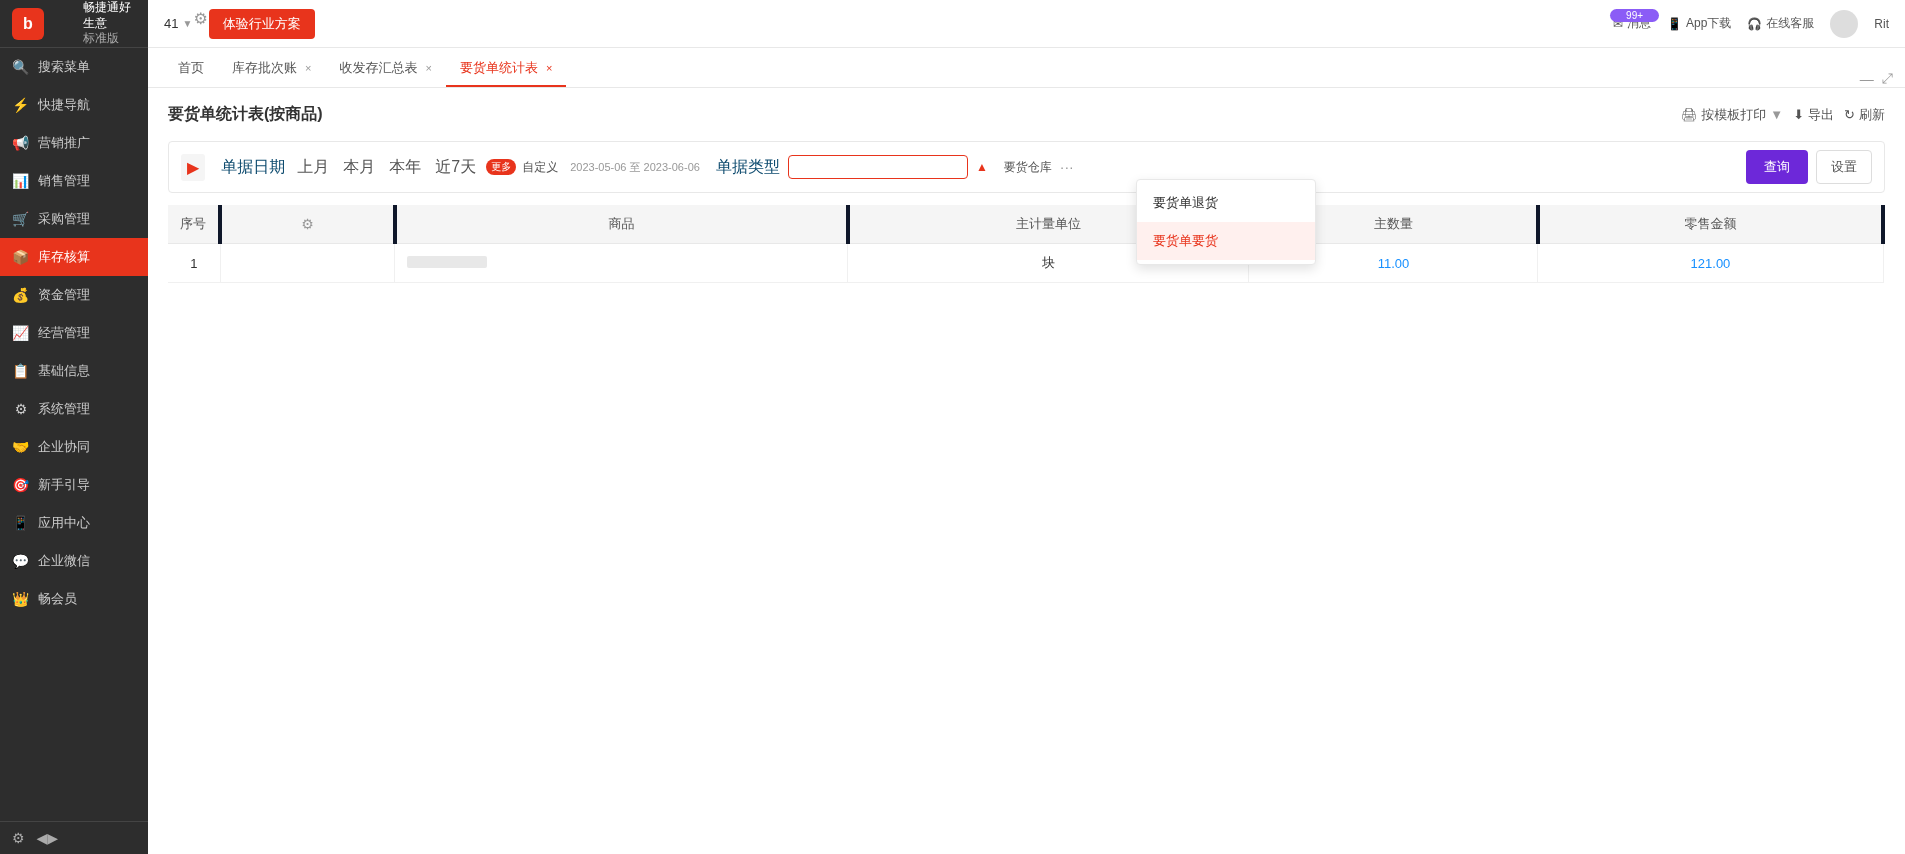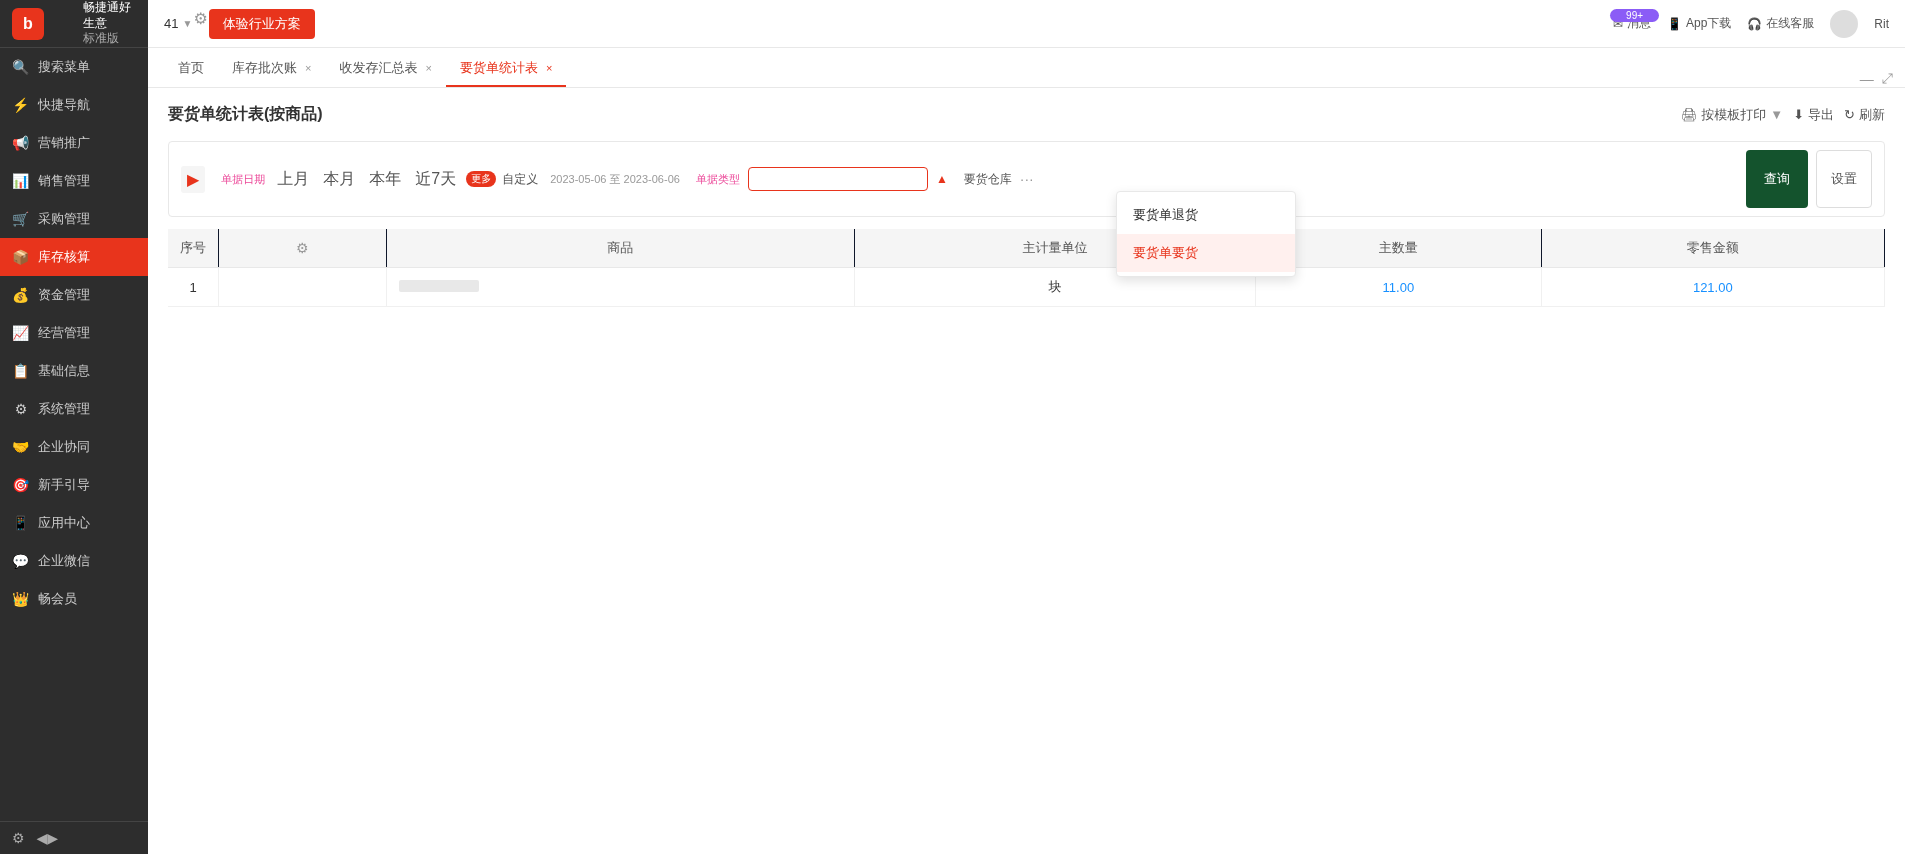--- a/index.html
+++ b/index.html
@@ -313,22 +313,22 @@
       font-size: 16px;
       padding: 4px 6px;
       border-radius: 3px;
     }
     .filter-group {
       display: flex;
       align-items: center;
       gap: 8px;
     }
     .filter-label {
-      font-size: 11px;
-      color: #ec4899;
+      font-size: 16px;
+      color: #0c4a6e;
       white-space: nowrap;
     }
     .date-shortcuts {
       display: flex;
       align-items: center;
       gap: 6px;
     }
     .date-btn {
       font-size: 16px;
       color: #555;
@@ -388,24 +388,24 @@
       color: #999;
       cursor: pointer;
       font-size: 14px;
     }
     .filter-actions {
       display: flex;
       gap: 8px;
       margin-left: auto;
     }
     .btn-query {
-      background: #14532d;
+      background: #6d28d9;
       color: white;
       border: none;
-      padding: 20px 18px;
+      padding: 8px 18px;
       border-radius: 4px;
       cursor: pointer;
       font-size: 13px;
     }
     .btn-settings-small {
       background: #fff;
       color: #555;
       border: 1px solid #ddd;
       padding: 6px 14px;
       border-radius: 4px;
@@ -443,21 +443,21 @@
       border-collapse: collapse;
       font-size: 13px;
     }
     .data-table th {
       background: #f5f5f5;
       padding: 10px 12px;
       text-align: center;
       color: #555;
       font-weight: normal;
       border-bottom: 1px solid #e8e8e8;
-      border-right: 1px solid #0f172a;
+      border-right: 4px solid #0f172a;
       white-space: nowrap;
     }
     .data-table th:first-child {
       width: 40px;
     }
     .data-table td {
       padding: 10px 12px;
       text-align: center;
       border-bottom: 1px solid #f0f0f0;
       border-right: 1px solid #f0f0f0;

